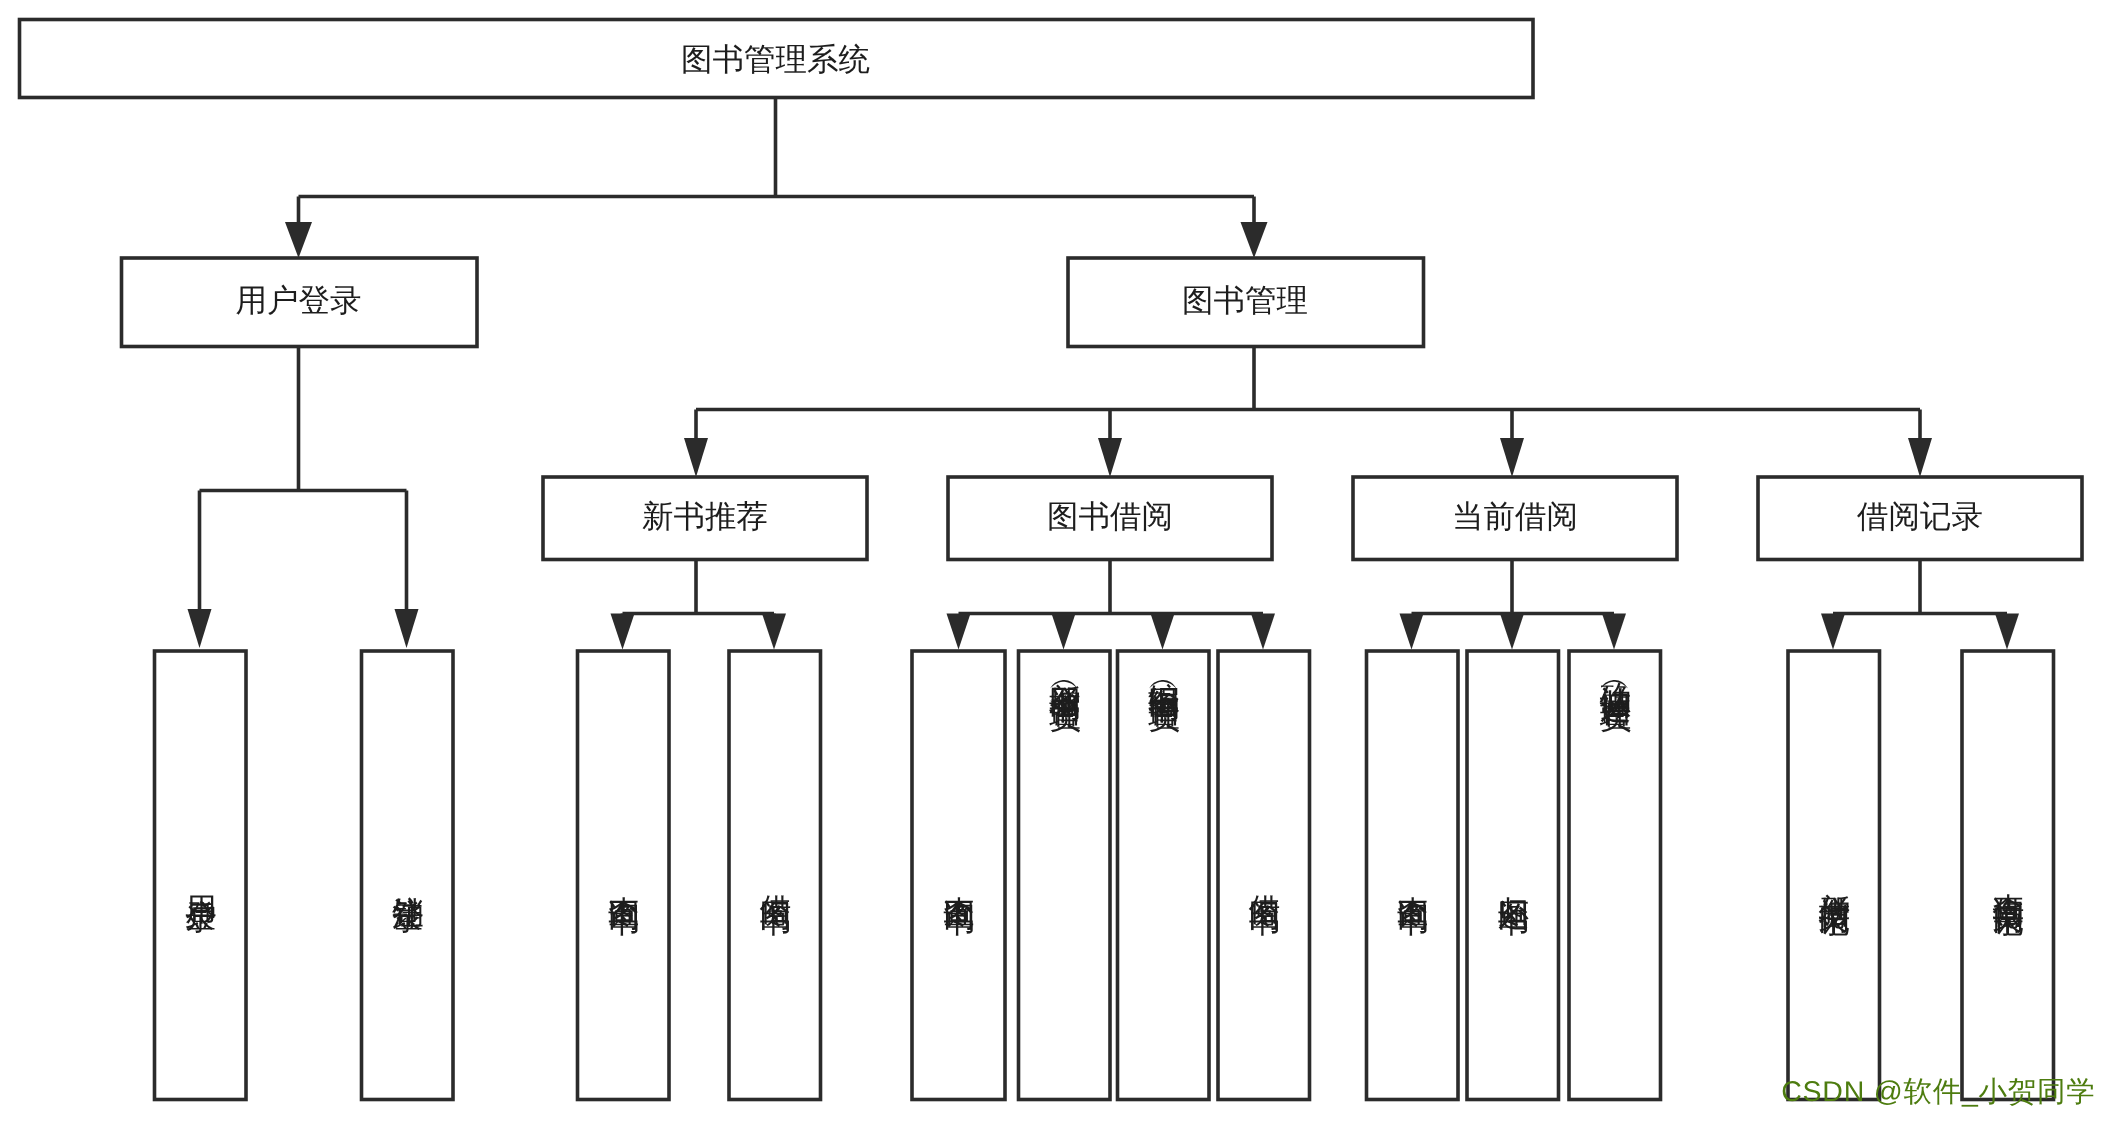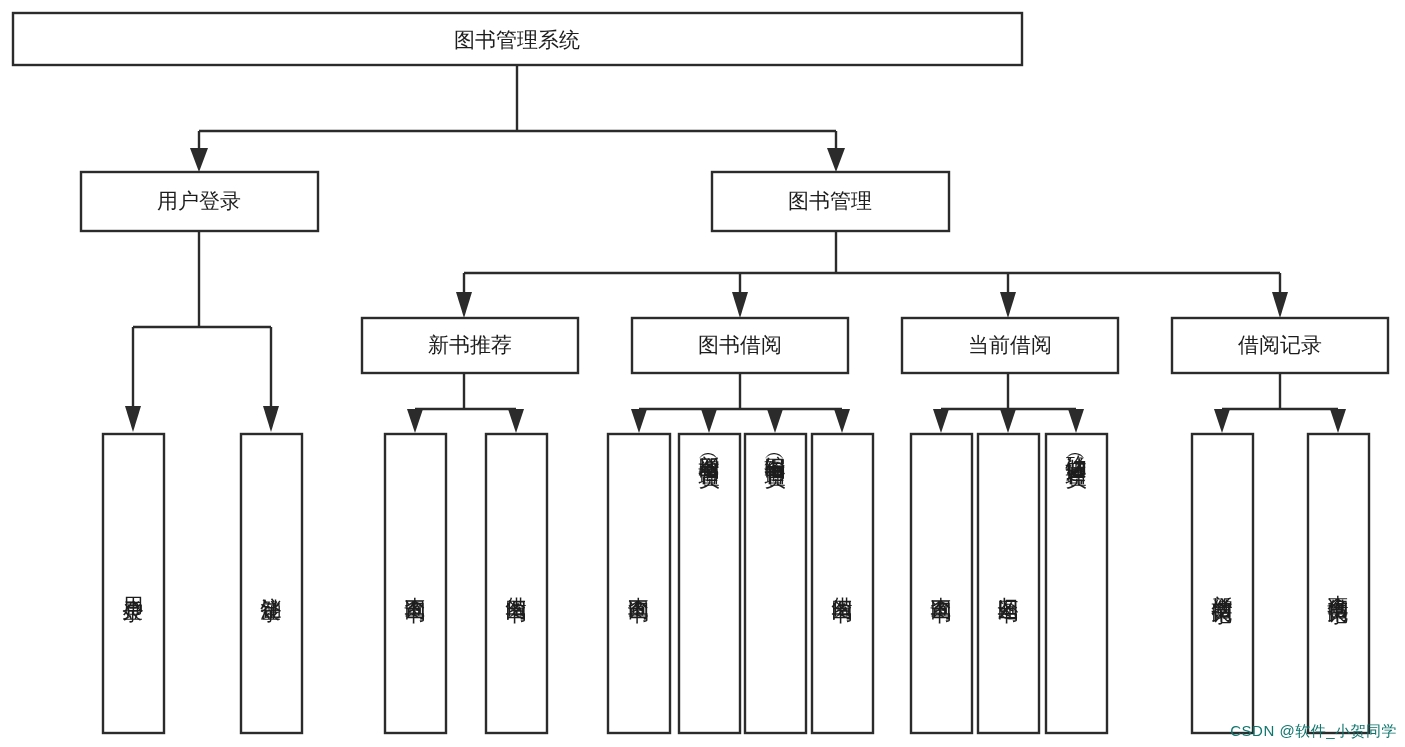--- a/index.html
+++ b/index.html
@@ -67,22 +67,22 @@
     display: flex;
     align-items: center;
     justify-content: center;
     pointer-events: none;
   }
   .watermark {
     position: absolute;
     right: 8px;
     bottom: 6px;
     font-family: "Liberation Sans", "DejaVu Sans", sans-serif;
-    font-size: 15px;
-    color: #0f766e;
+    font-size: 19px;
+    color: #4d7c0f;
     letter-spacing: 0.5px;
     white-space: nowrap;
   }
 </style>
 </head>
 <body>
 
 <div id="diagram-root">
 
   <svg class="tree-canvas" viewBox="0 0 1405 747" xmlns="http://www.w3.org/2000/svg">

